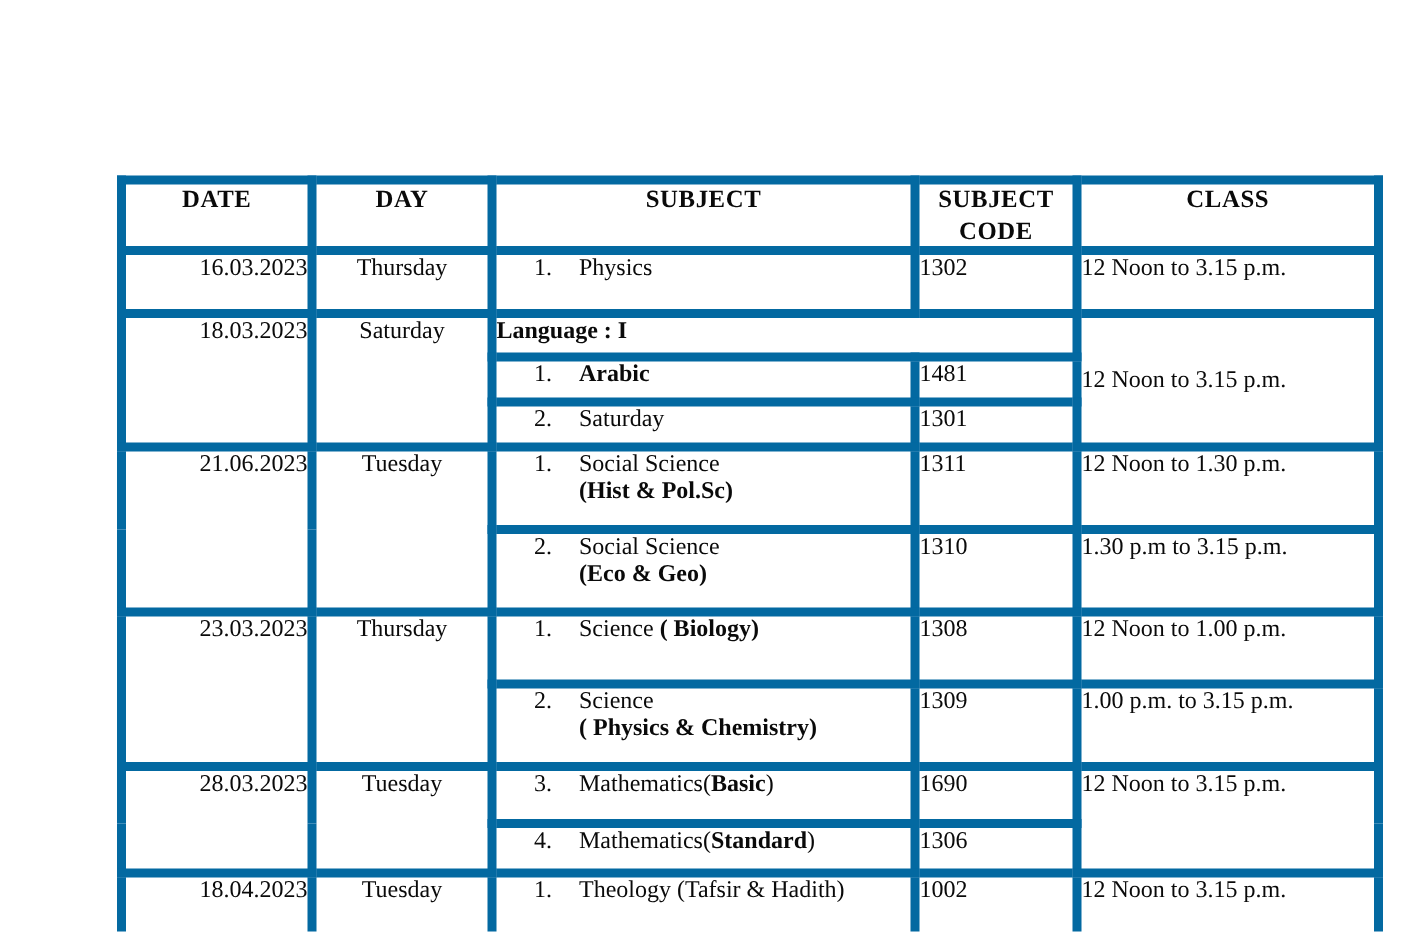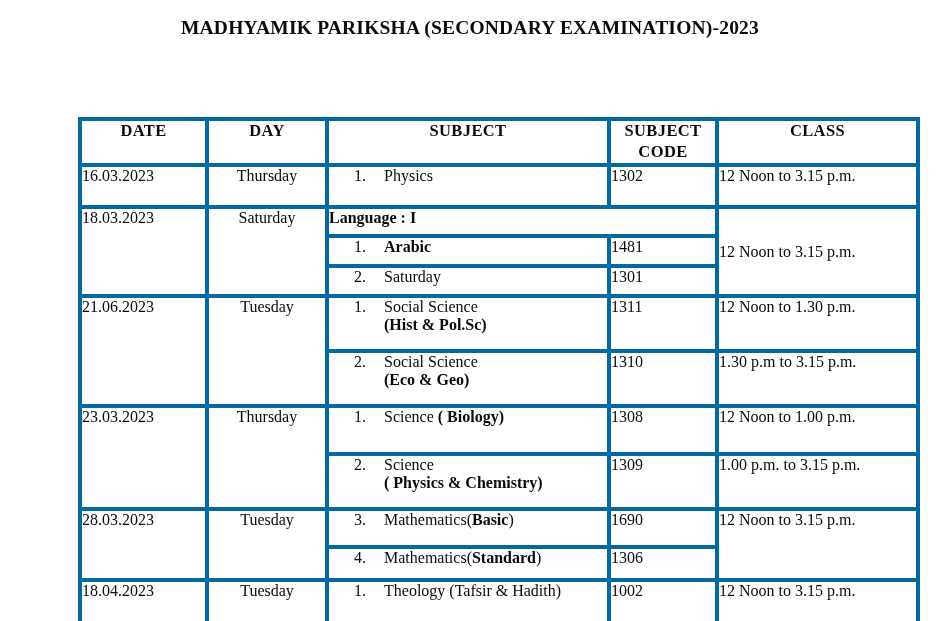--- a/index.html
+++ b/index.html
@@ -55,21 +55,21 @@
     width: 838px;
   }
   table.datesheet {
     border-collapse: collapse;
     width: 838px;
     table-layout: fixed;
     font-size: 16px;
   }
   table.datesheet td,
   table.datesheet th {
-    border: 4px solid #0369a1;
+    border: 6px solid #0369a1;
     vertical-align: top;
     padding: 0;
   }
 
   
   col.c-date { width: 127px; }
   col.c-day  { width: 120px; }
   col.c-sub  { width: 282px; }
   col.c-code { width: 108px; }
   col.c-time { width: 201px; }
@@ -89,21 +89,21 @@
     display: block;
     line-height: 21px;
   }
 
   
   td.cell {
     font-size: 16px;
   }
   .pad-date {
     padding: 7px 0 0 0;
-    text-align: left;
+    text-align: right;
   }
   .pad-day {
     padding: 7px 0 0 0;
     text-align: center;
   }
   .pad-time {
     padding: 7px 0 0 8px;
     text-align: left;
   }
   .pad-code {
@@ -143,21 +143,20 @@
   .h-two  { height: 55px; }
   .h-tall { height: 48px; }
   .h-last { height: 48px; }
 </style>
 </head>
 <body>
 
 <div class="page">
 
   <div class="heading">
-    <div class="line l1">MADHYAMIK PARIKSHA (SECONDARY EXAMINATION)-2023</div>
   </div>
 
   <div class="table-wrap">
     <table class="datesheet">
       <colgroup>
         <col class="c-date">
           <col class="c-day">
           <col class="c-sub">
           <col class="c-code">
           <col class="c-time">

